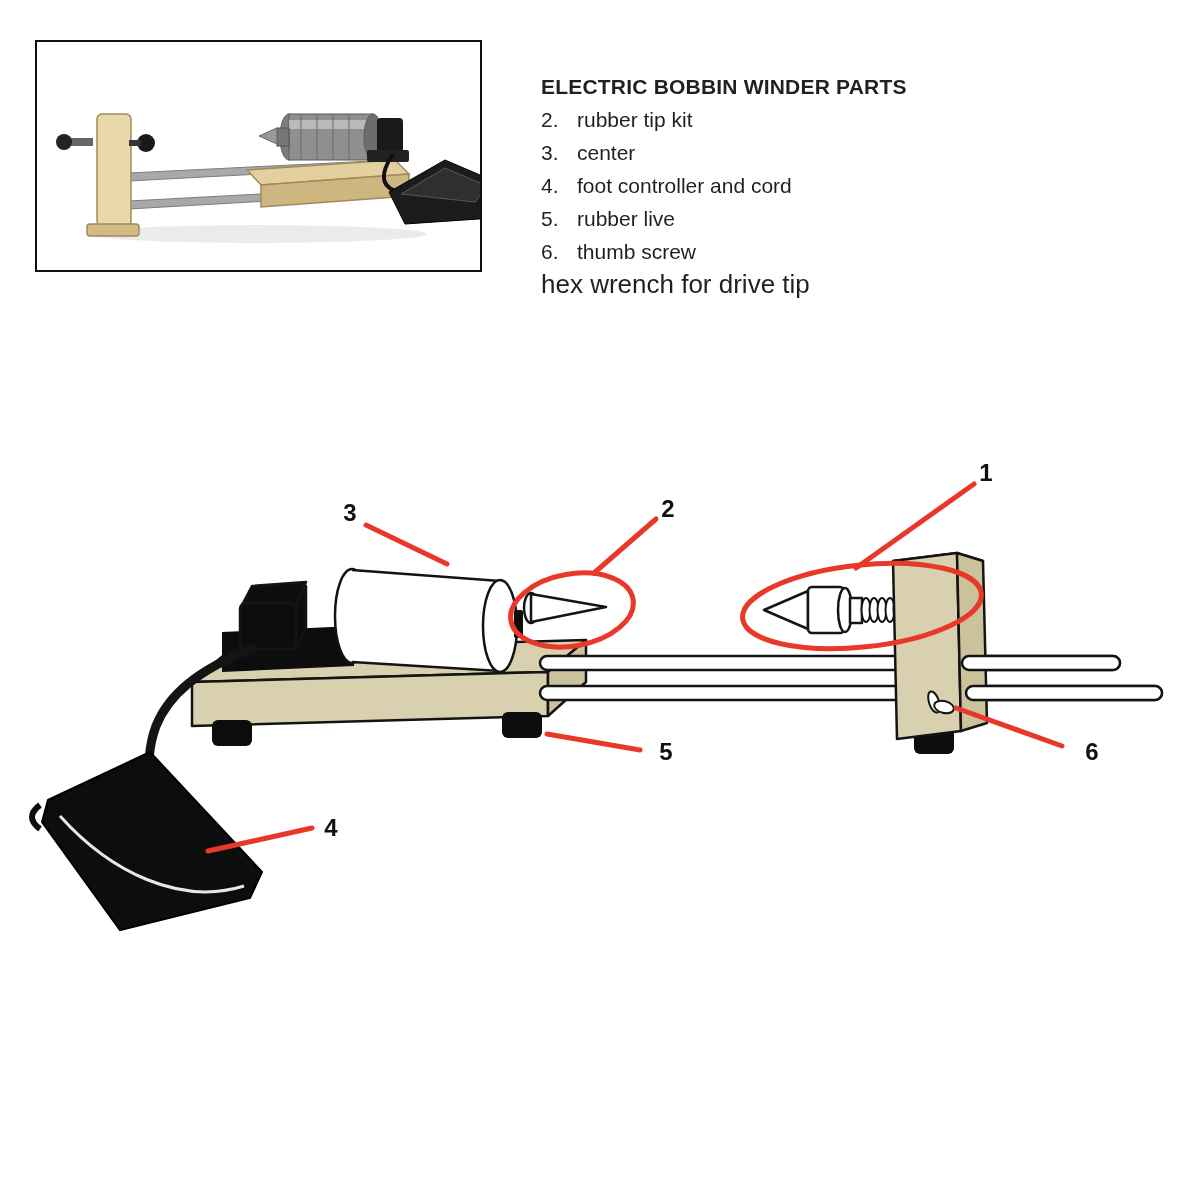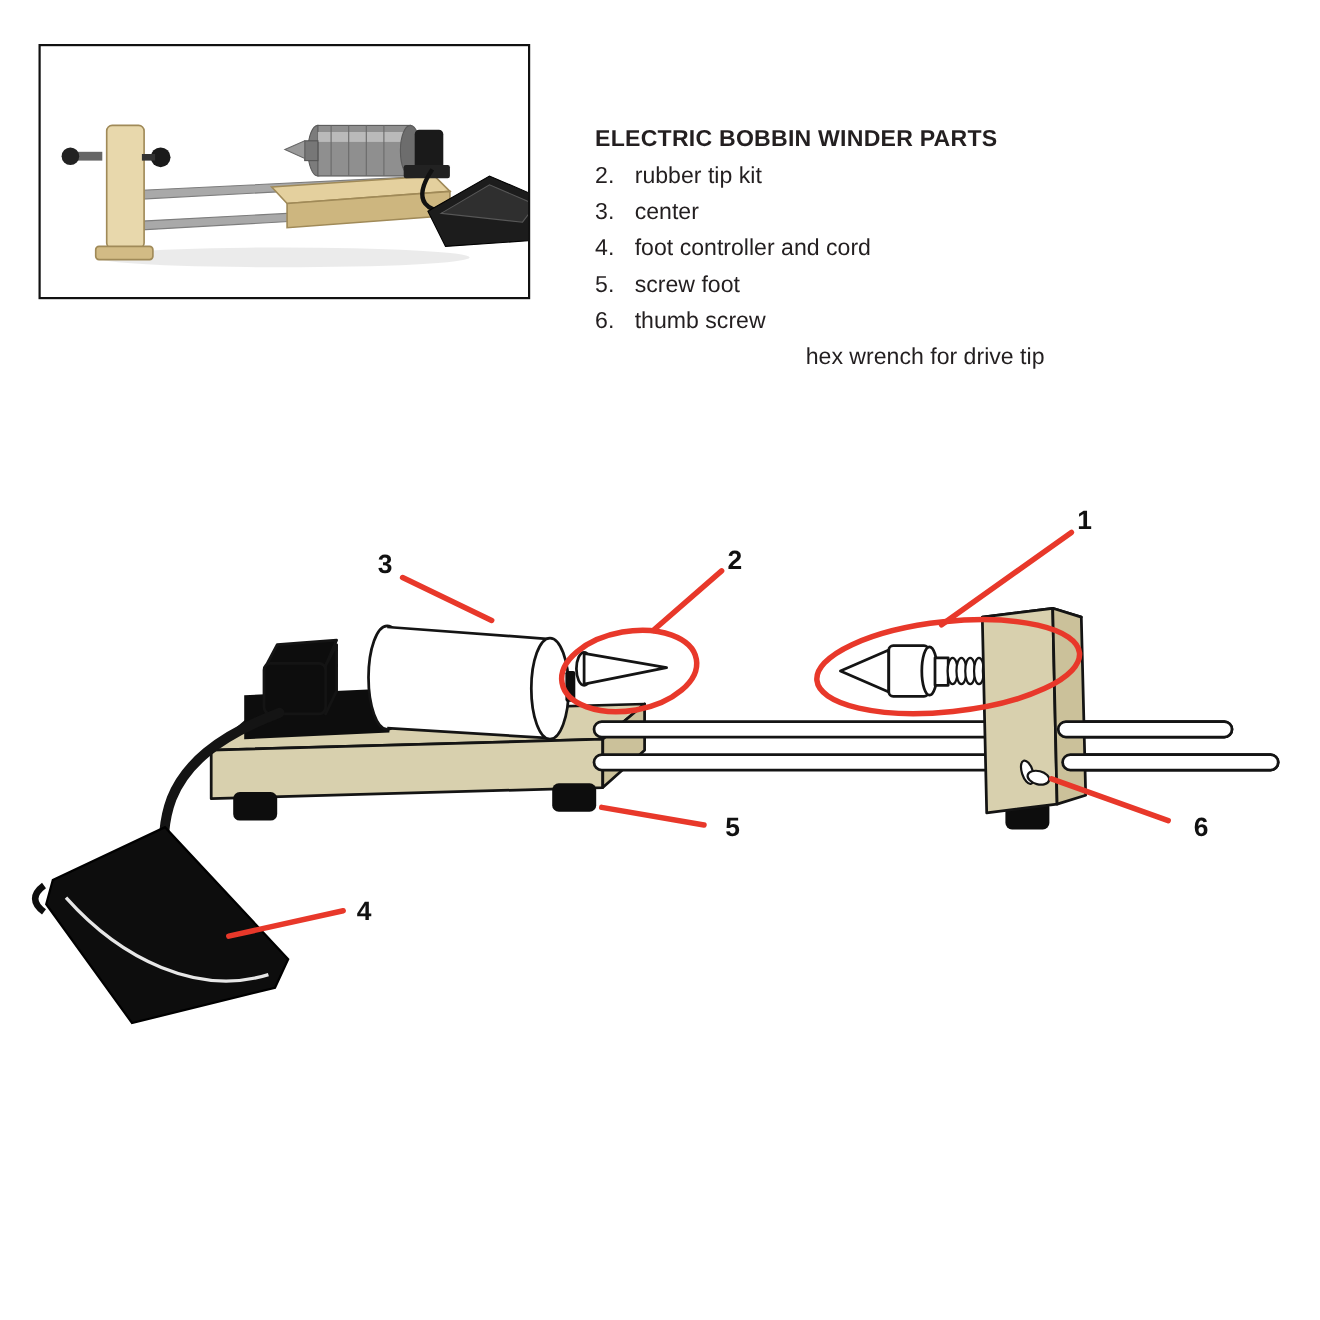--- a/index.html
+++ b/index.html
@@ -16,26 +16,26 @@
     font-family:"Liberation Sans",sans-serif;color:#231f20;
   }
   .photo-frame{
     position:absolute;left:35px;top:40px;width:447px;height:232px;
     border:2px solid #111;background:#fff;overflow:hidden;
   }
   .info{
     position:absolute;left:541px;top:70px;width:600px;
   }
   .info-title{
-    font-size:21px;font-weight:bold;line-height:33px;letter-spacing:.2px;margin-top:40px;
+    font-size:21px;font-weight:bold;line-height:33px;letter-spacing:.2px;
   }
   .parts{list-style:none;margin:0;padding:0;}
   .part{font-size:21px;line-height:33px;}
   .pnum{display:inline-block;width:36px;}
-  .also-item{font-size:21px;line-height:33px;text-align:center;}
+  .also-item{font-size:26px;line-height:33px;}
   .diagram-wrap{position:absolute;left:0;top:420px;width:1200px;height:780px;}
   svg .outline{stroke:var(--ink);stroke-width:2.5;stroke-linejoin:round;}
   svg .tan{fill:var(--base_tan);}
   svg .tan-dark{fill:var(--base_tan_dark);}
   svg .tan-light{fill:var(--base_tan_light);}
   svg .white{fill:#ffffff;}
   svg .black{fill:#0d0d0d;}
   svg .red-line{stroke:var(--callout_red);stroke-width:5;stroke-linecap:round;fill:none;}
   svg .red-ellipse{stroke:var(--callout_red);stroke-width:5;fill:none;}
   svg .num{font-family:"Liberation Sans",sans-serif;font-size:24px;font-weight:bold;fill:#111;text-anchor:middle;}
@@ -92,21 +92,21 @@
     </g>
   </svg>
 </div>
 
 <div class="info">
   <div class="info-title">ELECTRIC BOBBIN WINDER PARTS</div>
   <ol class="parts">
     <li class="part"><span class="pnum">2.</span><span class="plabel">rubber tip kit</span></li>
     <li class="part"><span class="pnum">3.</span><span class="plabel">center</span></li>
     <li class="part"><span class="pnum">4.</span><span class="plabel">foot controller and cord</span></li>
-    <li class="part"><span class="pnum">5.</span><span class="plabel">screw foot</span></li>
+    <li class="part"><span class="pnum">5.</span><span class="plabel">rubber live</span></li>
     <li class="part"><span class="pnum">6.</span><span class="plabel">thumb screw</span></li>
   </ol>
   <div class="also-item">hex wrench for drive tip</div>
 </div>
 
 <div class="diagram-wrap">
   <svg width="1200" height="780" viewBox="0 0 1200 780">
 
     <g>
       <polygon class="tan outline" points="192,262 548,252 586,220 230,230"></polygon>

